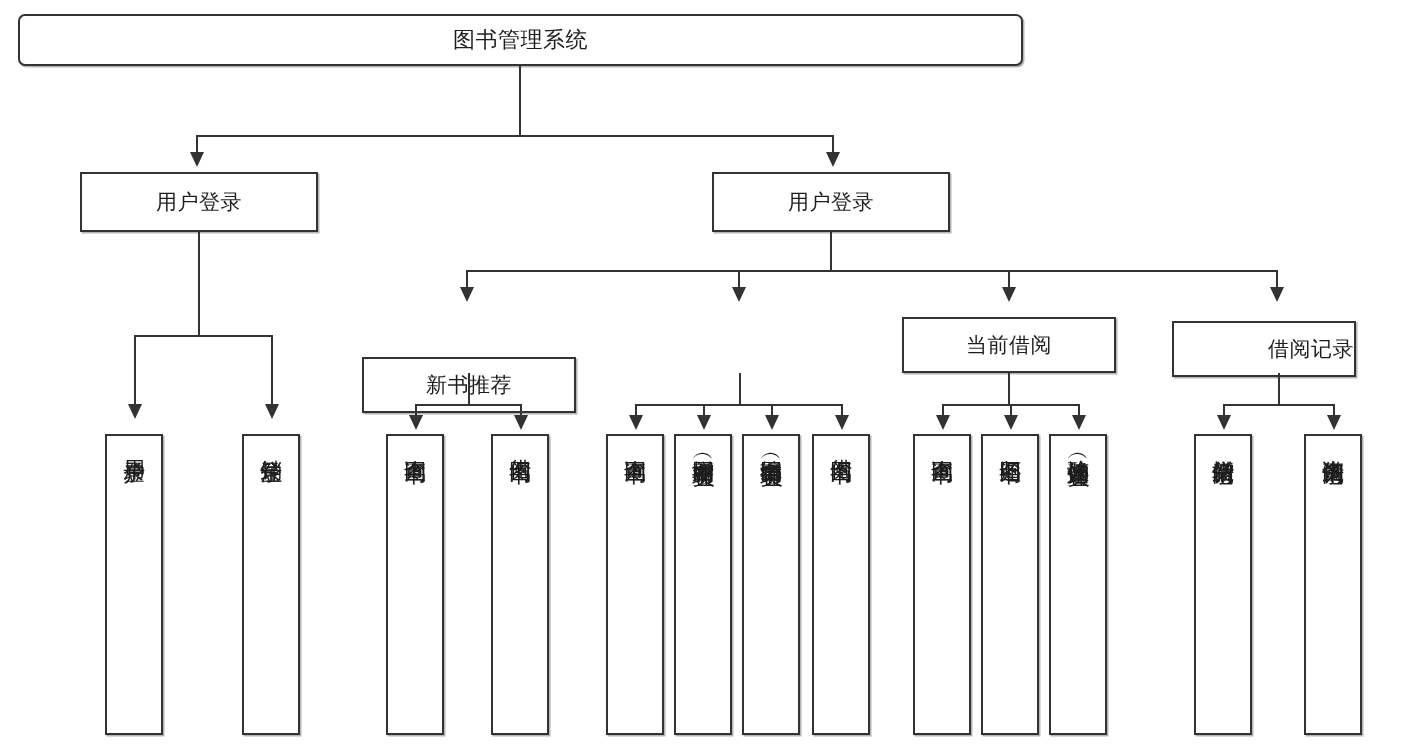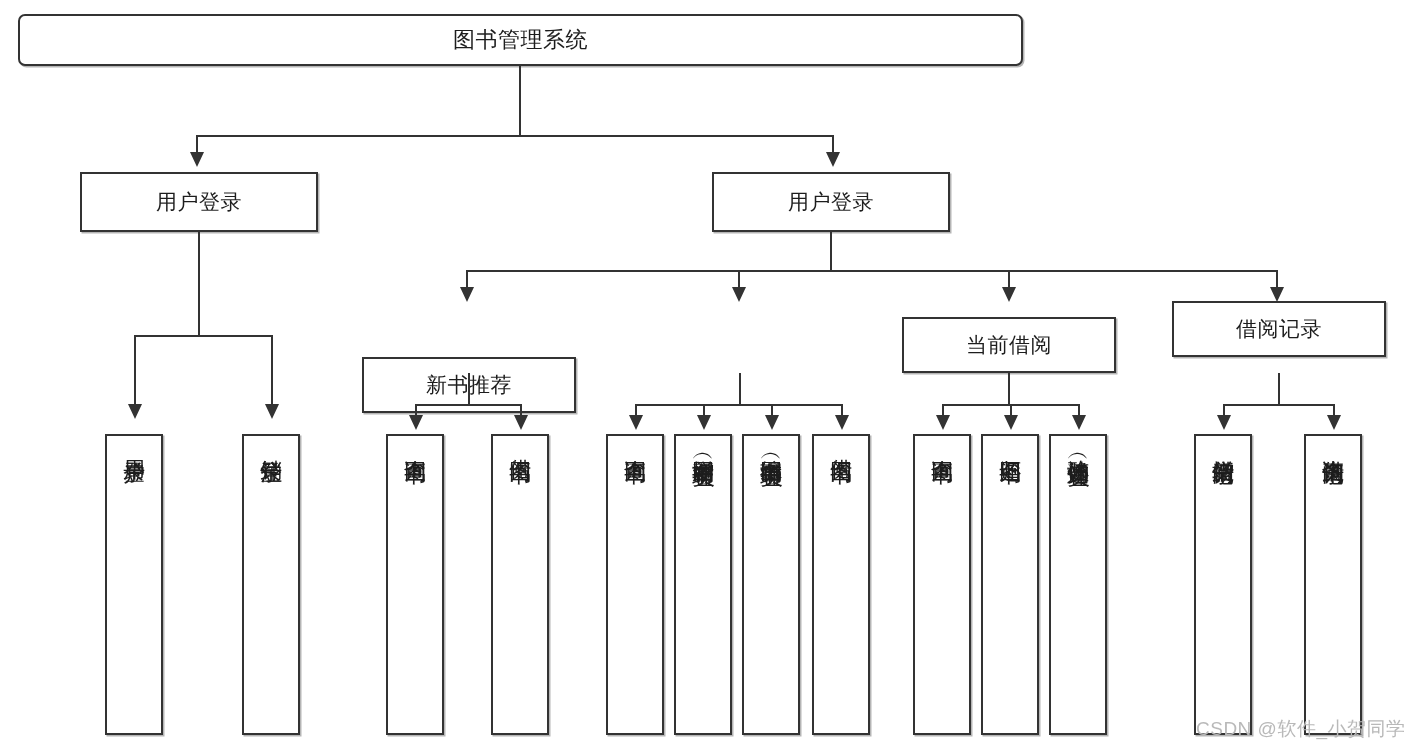--- a/index.html
+++ b/index.html
@@ -120,21 +120,21 @@
   <div class="arrow" style="left:732px; top:287px;"></div>
   <div class="arrow" style="left:1002px; top:287px;"></div>
   <div class="arrow" style="left:1270px; top:287px;"></div>
 
   <div class="node" style="left:362px; top:317px; width:214px; height:56px;margin-top:40px;">
     <span class="node-label">新书推荐</span>
   </div>
   <div class="node" style="left:902px; top:317px; width:214px; height:56px;">
     <span class="node-label">当前借阅</span>
   </div>
-  <div class="node" style="left:1172px; top:301px; width:214px; height:56px;">
+  <div class="node" style="left:1172px; top:321px; width:184px; height:56px;justify-content:flex-end;">
     <span class="node-label">借阅记录</span>
   </div>
 
   <div class="edge v" style="left:468px; top:373px; height:33px;"></div>
   <div class="edge h" style="left:415px; top:404px; width:107px;"></div>
   <div class="edge v" style="left:415px; top:404px; height:12px;"></div>
   <div class="edge v" style="left:520px; top:404px; height:12px;"></div>
   <div class="arrow" style="left:409px; top:415px;"></div>
   <div class="arrow" style="left:514px; top:415px;"></div>
 
@@ -202,15 +202,14 @@
     <span class="node-label">确认归还（管理员）</span>
   </div>
 
   <div class="node vertical" style="left:1194px; top:434px; width:58px; height:301px;">
     <span class="node-label">新增借阅记录</span>
   </div>
   <div class="node vertical" style="left:1304px; top:434px; width:58px; height:301px;">
     <span class="node-label">查询借阅记录</span>
   </div>
 
-  <div id="watermark" style="left:1196px; top:716px;">CSDN @软件_小贺同学</div>
 
 </div>
 
 </body></html>

